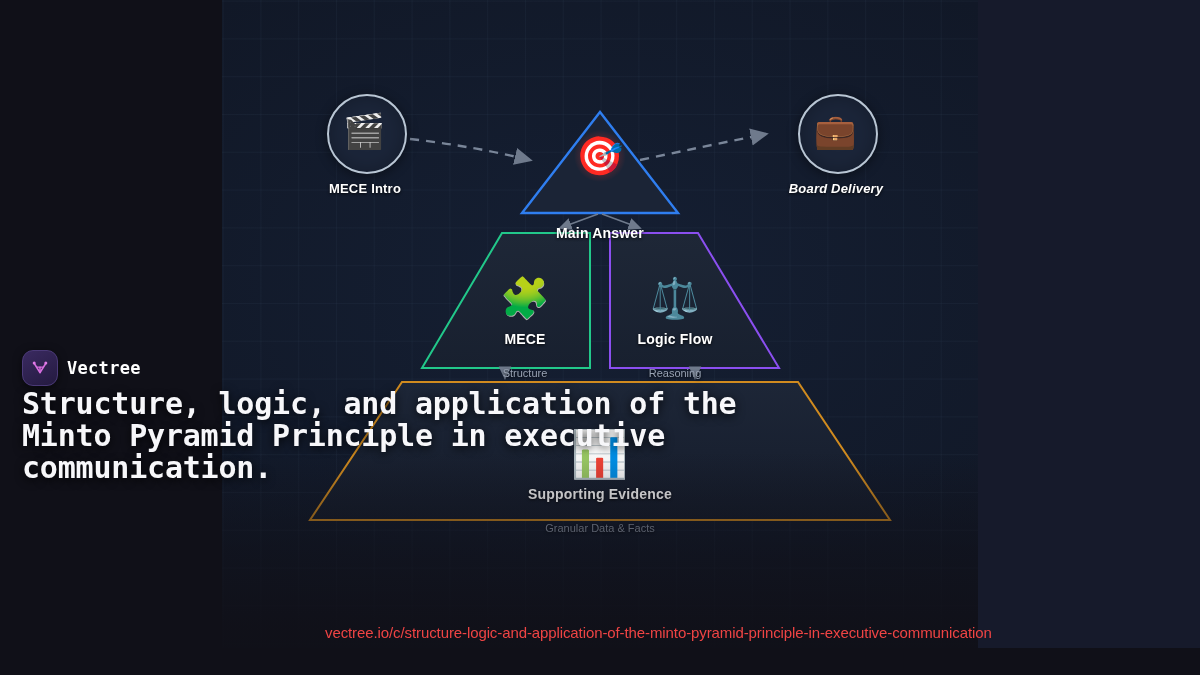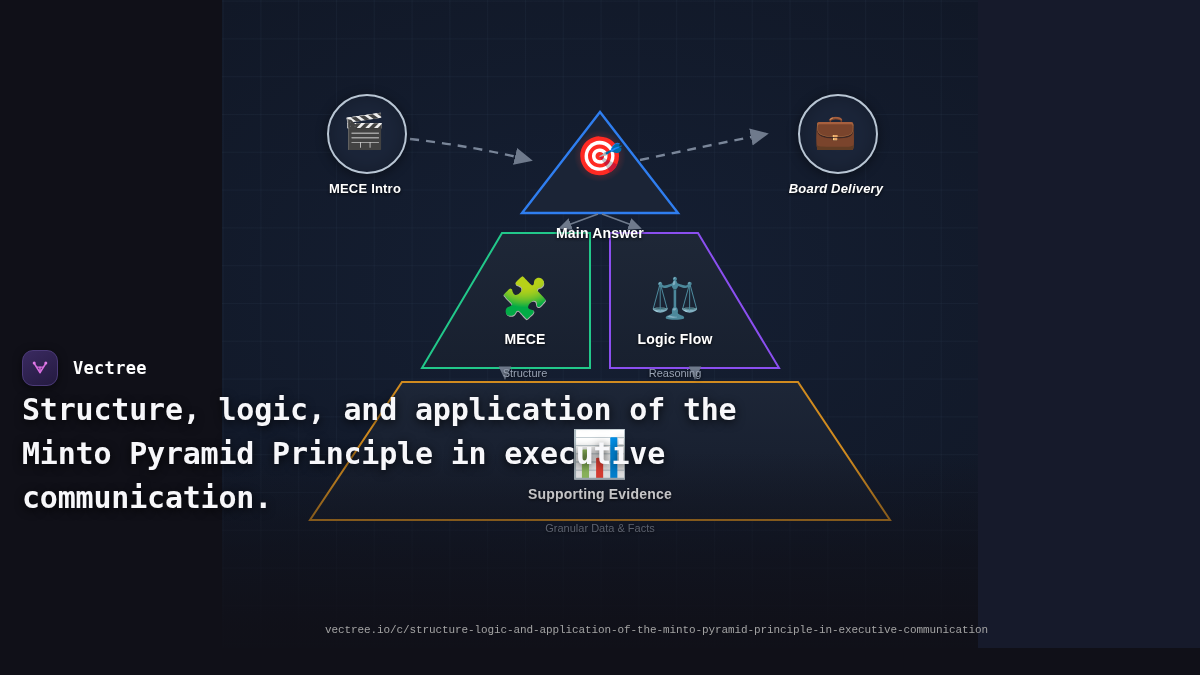--- a/index.html
+++ b/index.html
@@ -81,47 +81,47 @@
   }
 
   
   .bottomfade{
     position:absolute;left:222px;top:452px;width:756px;height:223px;
     background:linear-gradient(to bottom, rgba(16,16,24,0) 0%, rgba(16,16,24,.55) 42%, rgba(16,16,24,.92) 78%, rgba(16,16,24,1) 100%);
     pointer-events:none;
   }
 
   
-  .brandrow{position:absolute;left:22px;top:350px;display:flex;align-items:center;gap:15px;}
+  .brandrow{position:absolute;left:22px;top:350px;display:flex;align-items:center;gap:9px;}
   .logobadge{
     width:34px;height:34px;border-radius:11px;
     background:linear-gradient(150deg,#3a2a60,#241a40);
     border:1px solid #4b3a78;
     display:flex;align-items:center;justify-content:center;
     box-shadow:0 2px 8px rgba(0,0,0,.5);
   }
   .brandname{
     color:#ffffff;font-weight:bold;font-size:17px;
     font-family:"DejaVu Sans Mono", monospace;letter-spacing:.3px;
   }
 
   
   .headline{
     position:absolute;left:22px;top:388px;width:760px;
-    color:#f7f7fa;font-weight:bold;font-size:30px;line-height:44px;
+    color:#f7f7fa;font-weight:bold;font-size:30px;line-height:32px;
     font-family:"DejaVu Sans Mono", monospace;
     letter-spacing:-.2px;
     text-shadow:0 2px 10px rgba(0,0,0,.85);
   }
 
   
   .urlline{
     position:absolute;left:325px;top:624px;
-    color:#a3a3a3;font-size:11px;
-    font-family:Liberation Mono, monospace;
+    color:#ef4444;font-size:15px;
+    font-family:Liberation Sans, sans-serif;
     white-space:nowrap;letter-spacing:-.1px;
   }
 </style>
 </head>
 <body>
 
 <div id="stage">
 
   <div class="backdrop"></div>
 

